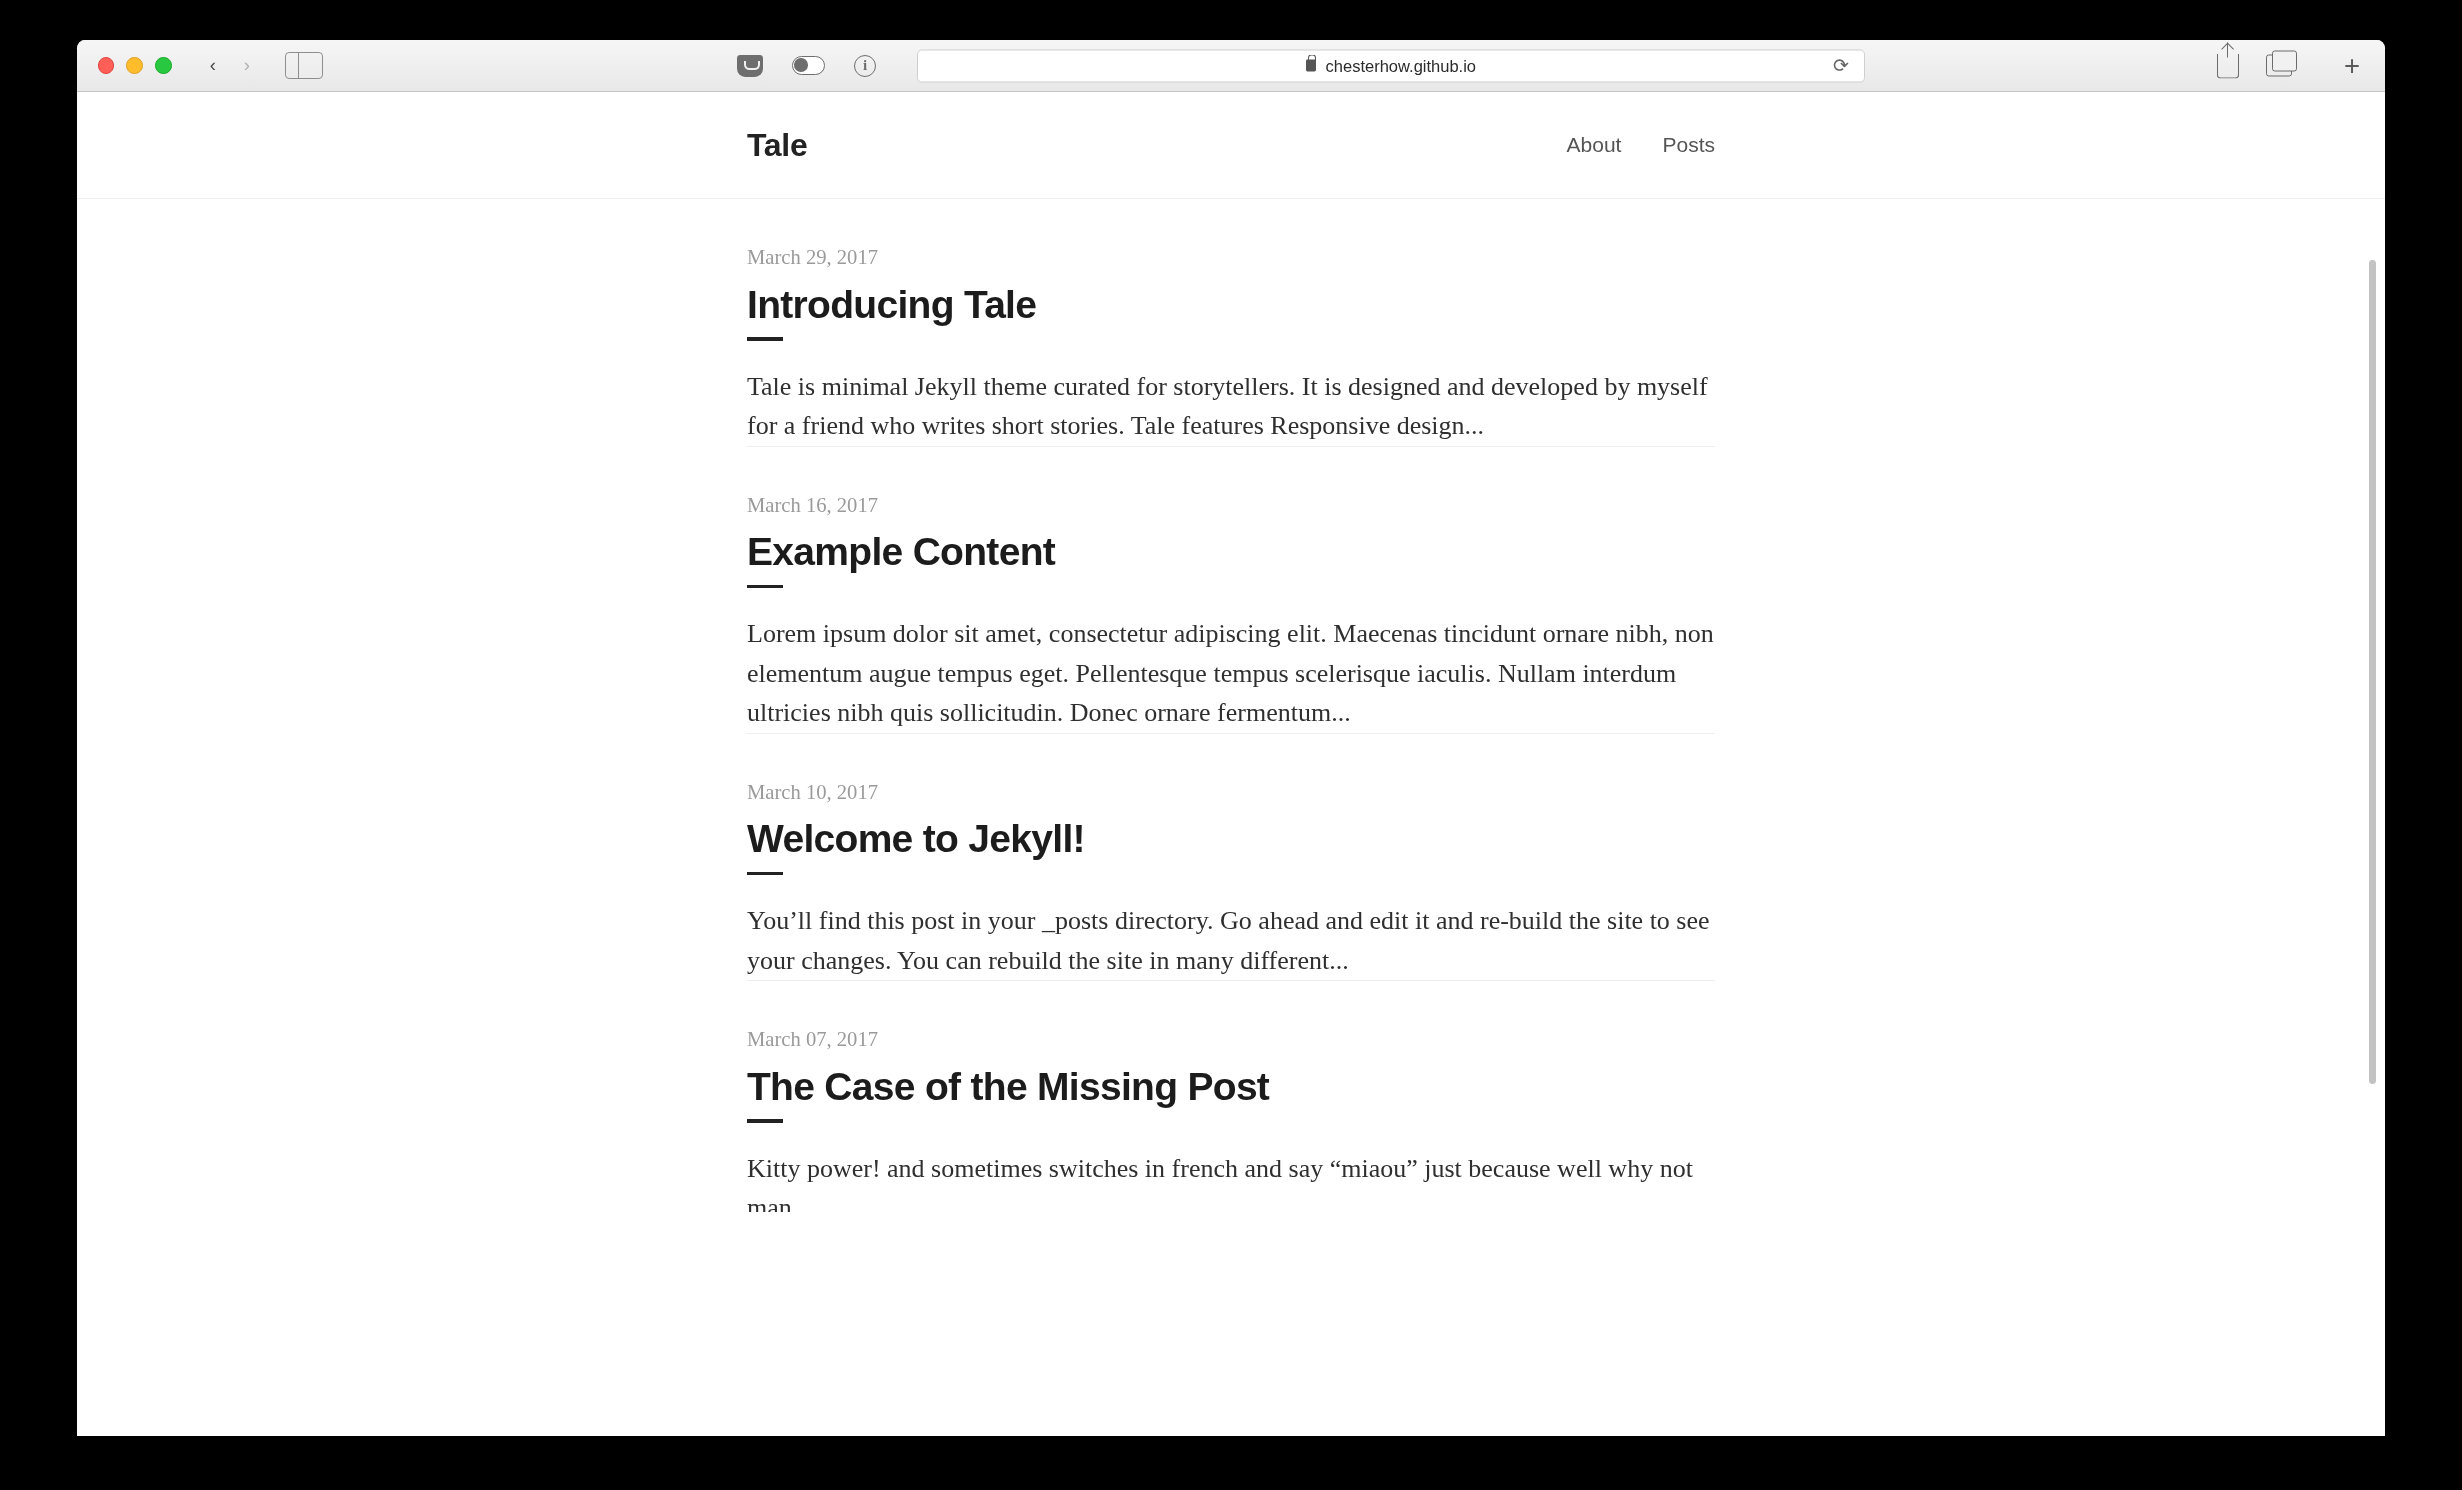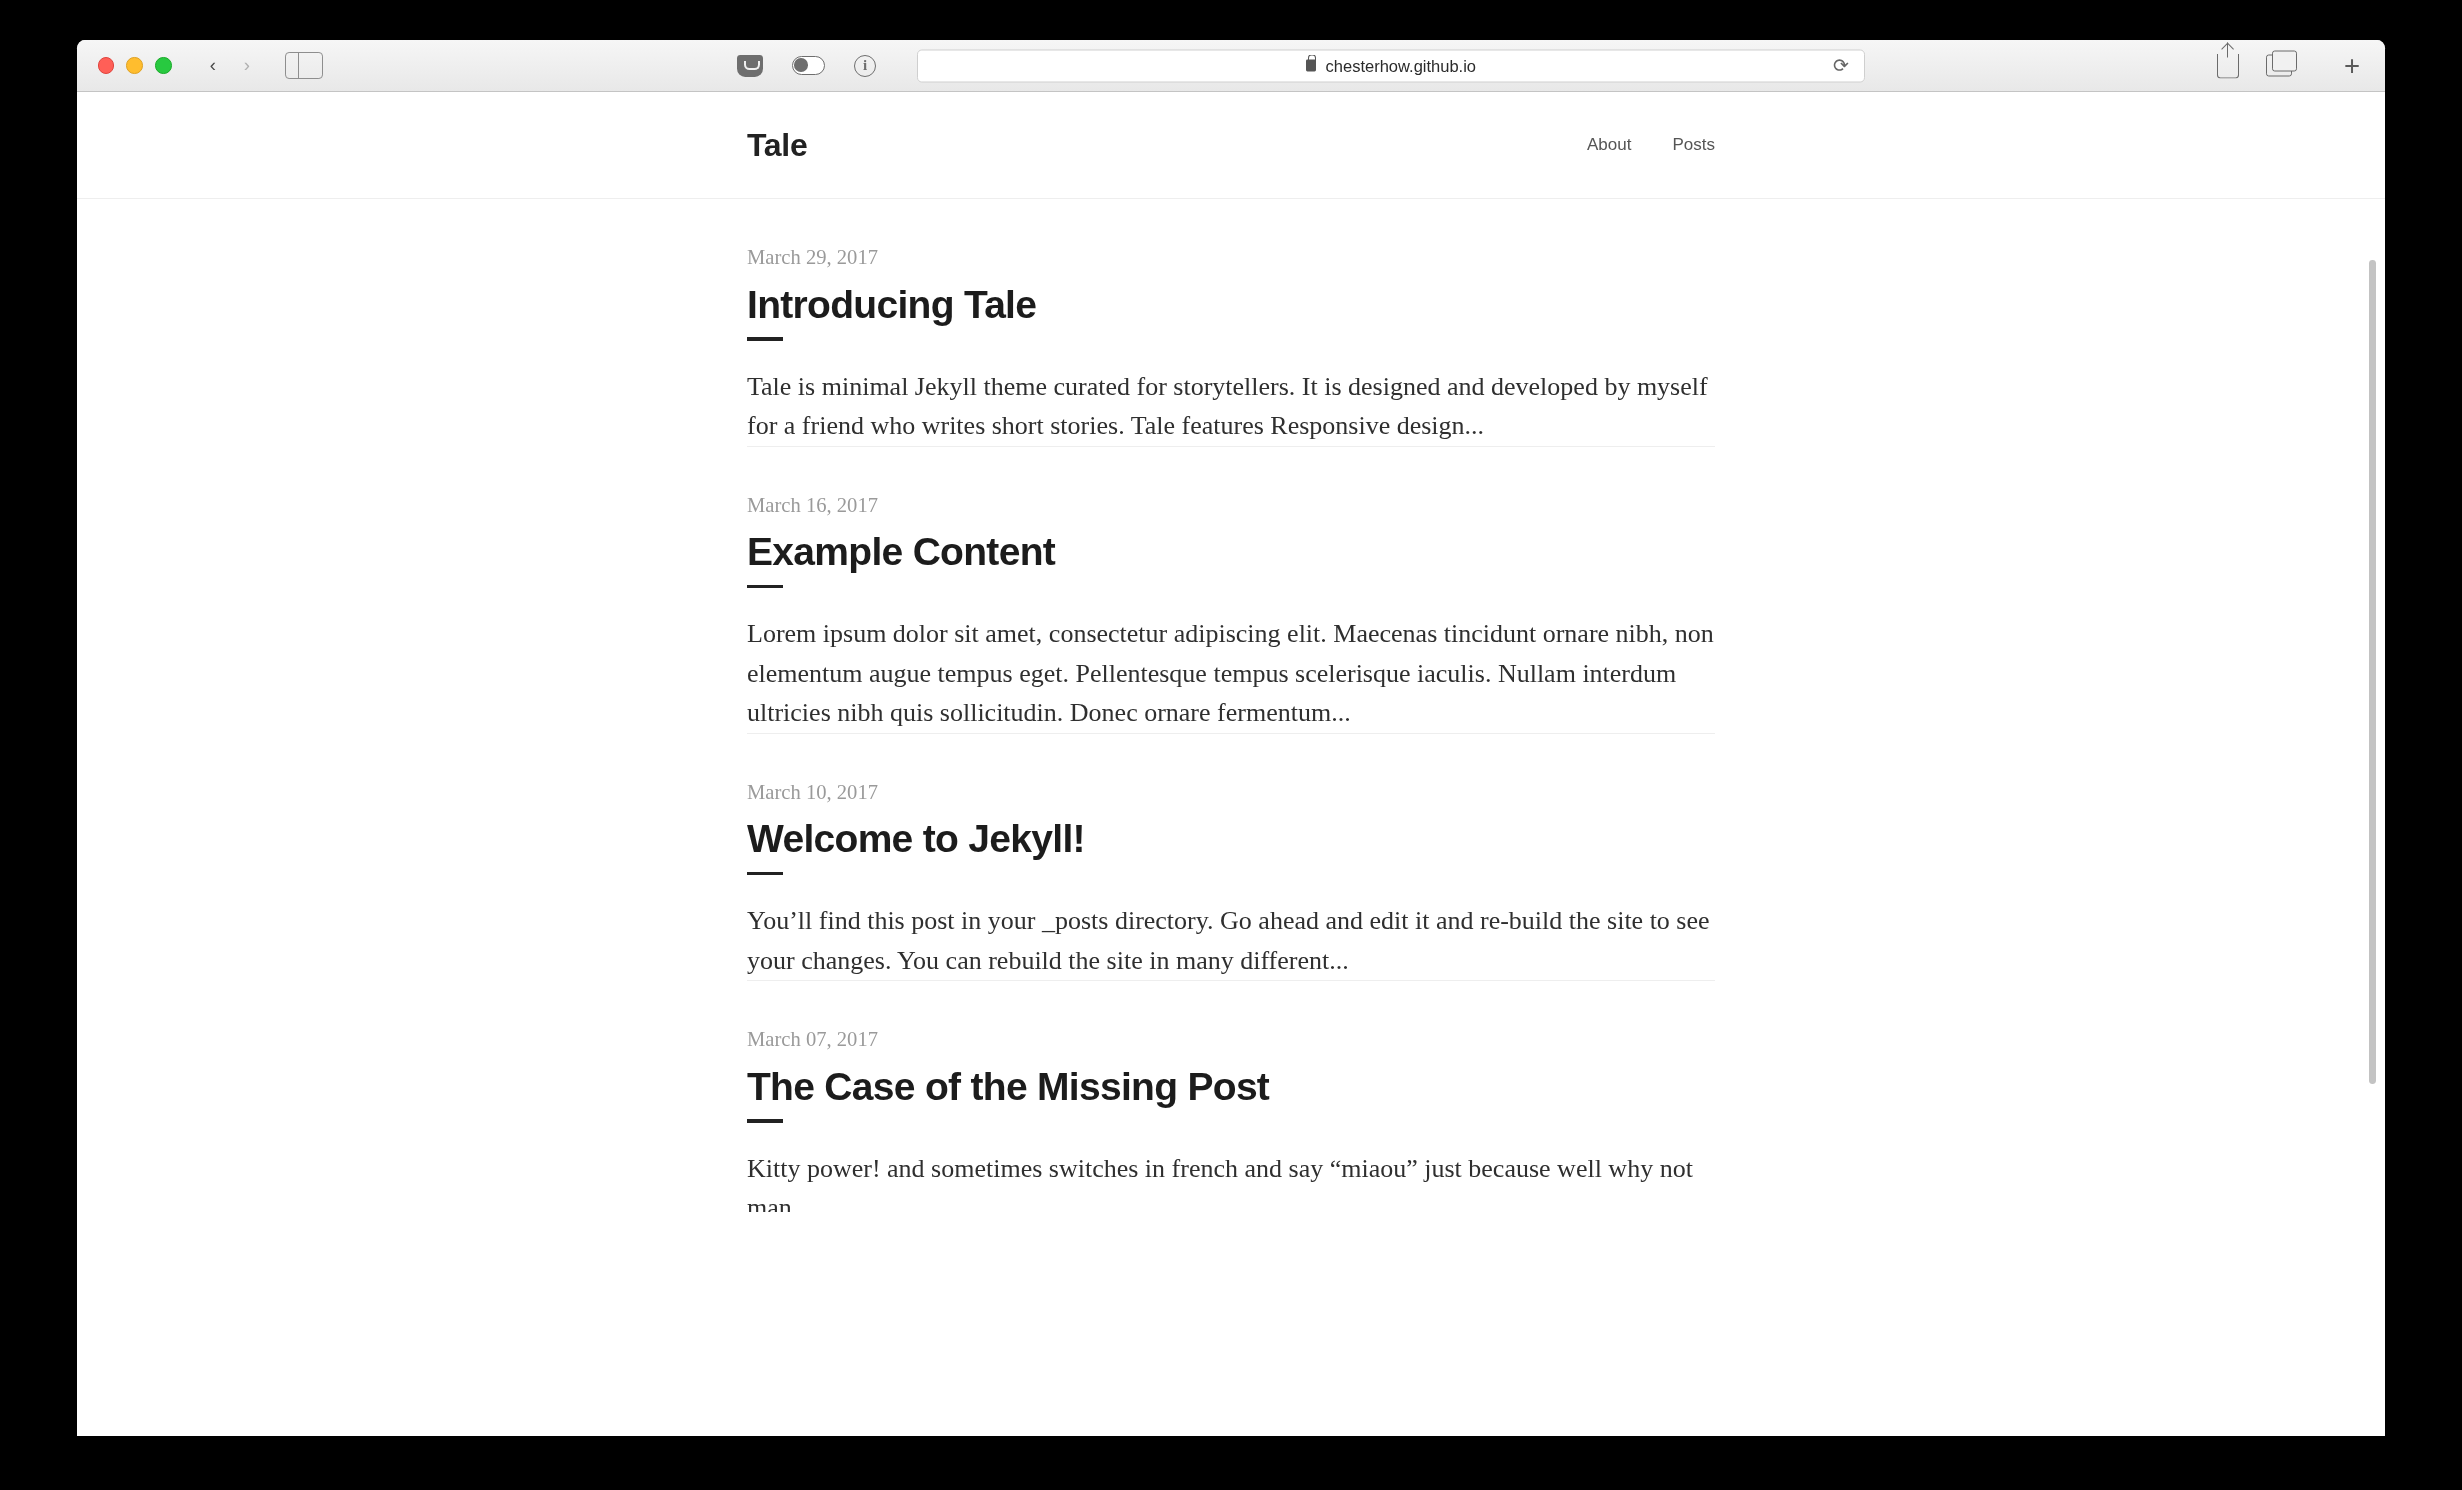--- a/index.html
+++ b/index.html
@@ -297,21 +297,21 @@
     color: #222222;
     letter-spacing: -0.3px;
   }
   .site-nav {
     display: flex;
     align-items: center;
     gap: 41px;
   }
   .nav-link {
     font-family: "Liberation Sans", sans-serif;
-    font-size: 17px;
+    font-size: 21px;
     color: #555555;
     text-decoration: none;
   }
 
   .posts {
     padding: 0 670px;
   }
   .post {
     padding-top: 47px;
     border-bottom: 0.7px solid #eeeeee;

